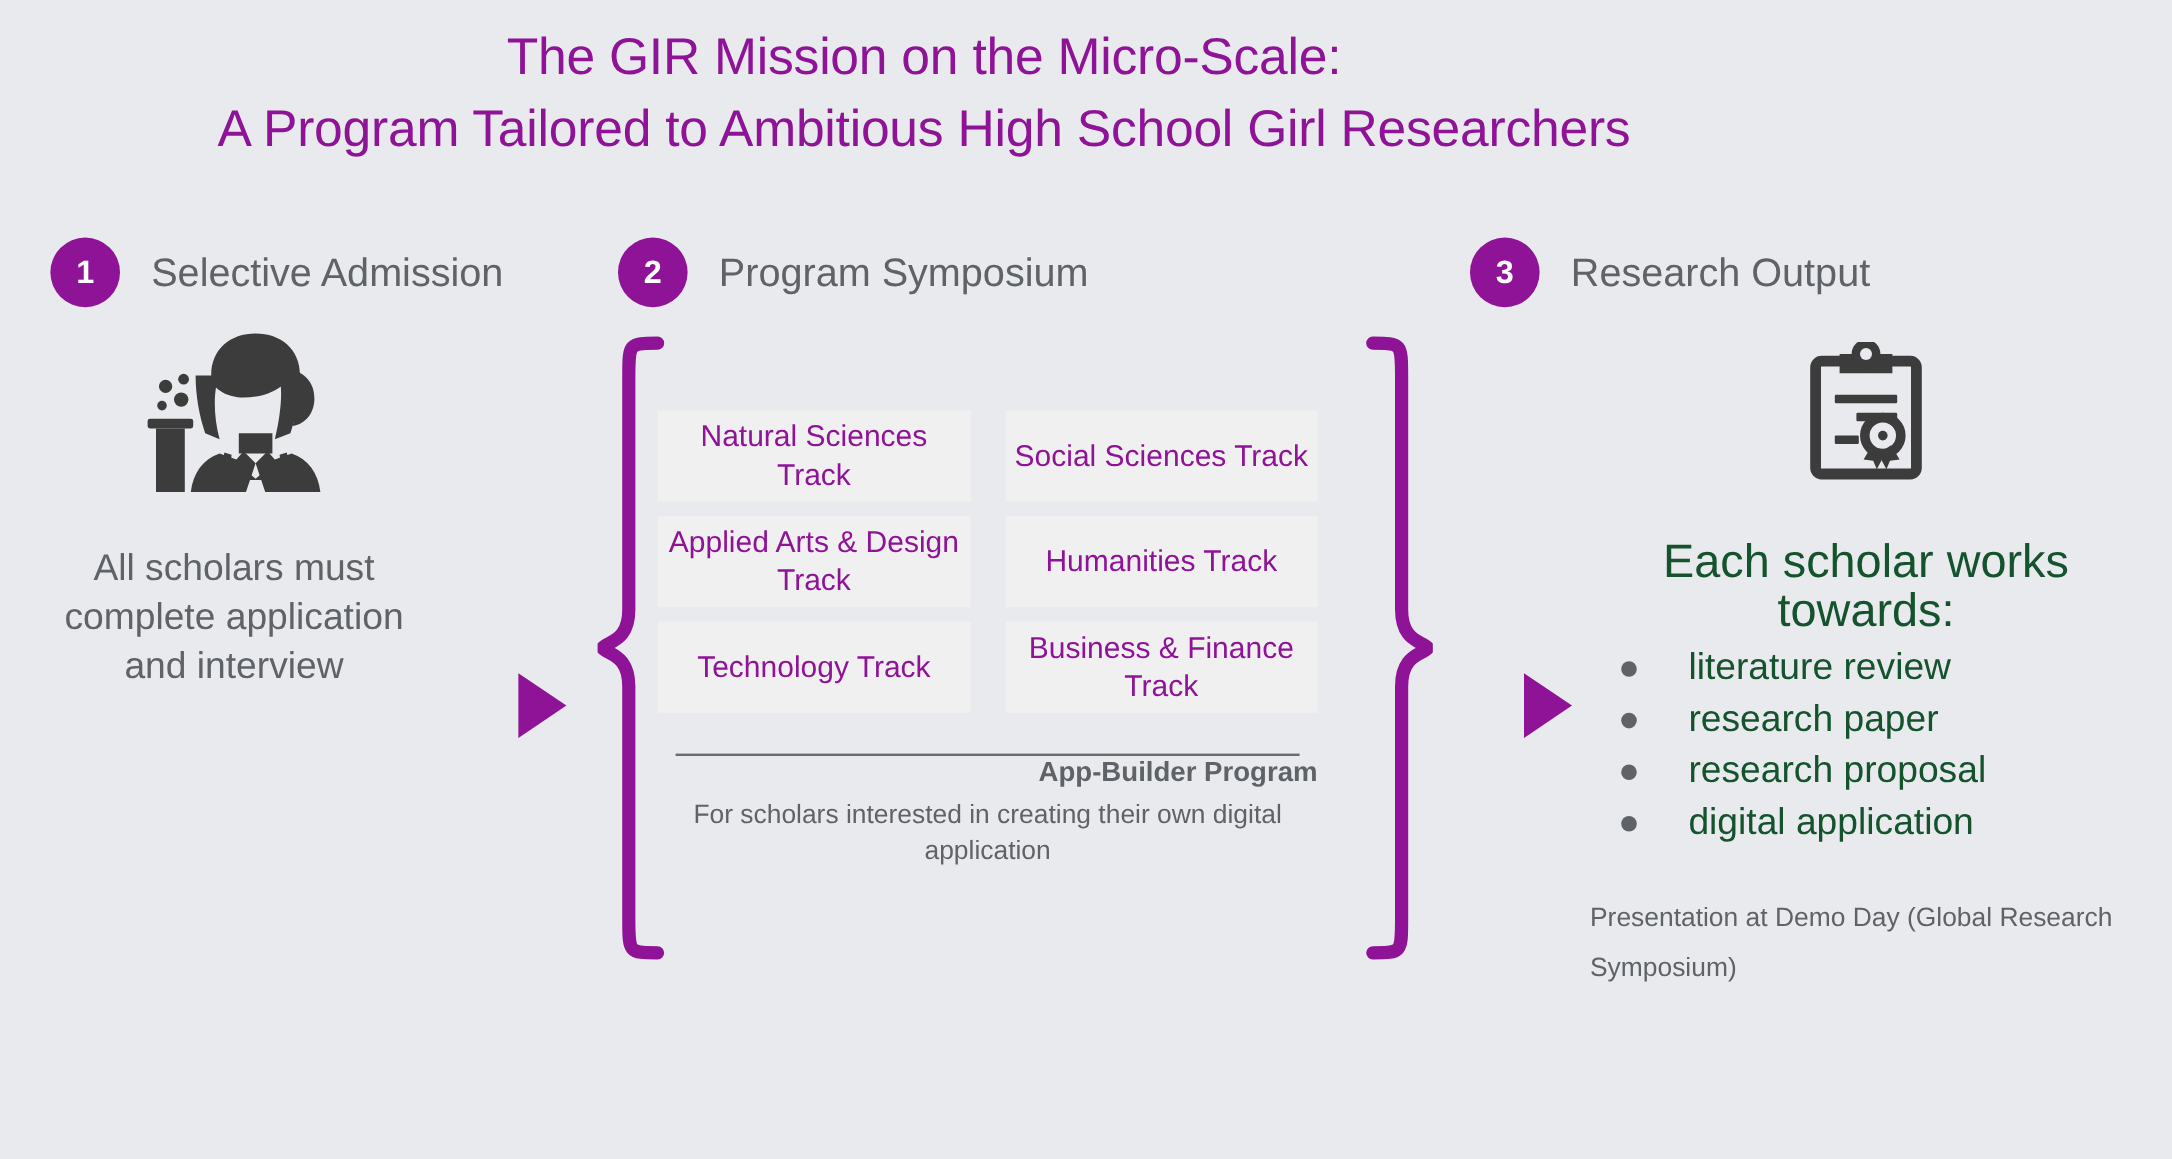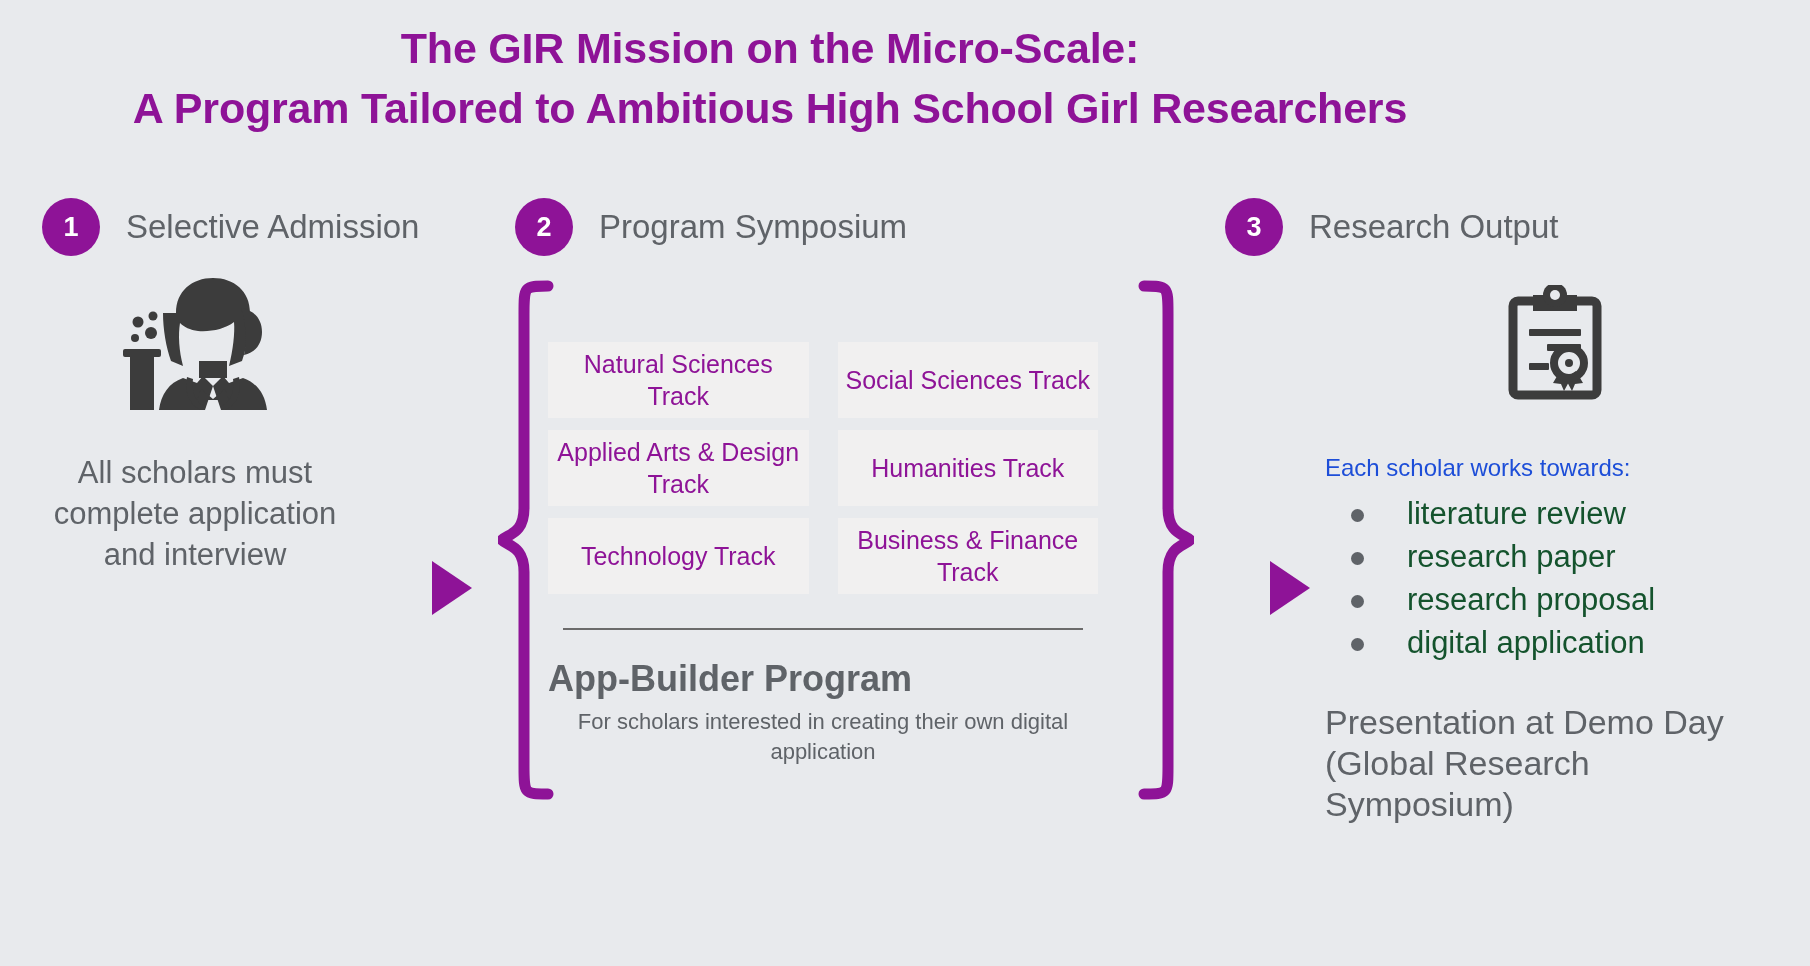--- a/index.html
+++ b/index.html
@@ -7,21 +7,21 @@
     width:1810px;height:966px;
     background:#e8eaed;
     font-family:"Liberation Sans", sans-serif;
     overflow:hidden;
     position:relative;
   }
   .title{
     position:absolute;left:0;top:18px;width:1540px;
     text-align:center;
     color:#8e1397;
-    font-weight:bold;
+    font-weight:normal;
     font-size:43px;
     line-height:60px;
     letter-spacing:-0.2px;
   }
   .title .l2{display:block;}
 
   
   .step-head{position:absolute;display:flex;align-items:center;}
   .circle{
     width:58px;height:58px;border-radius:50%;
@@ -95,61 +95,62 @@
     display:flex;align-items:center;justify-content:center;
     padding:0 6px;
     box-sizing:border-box;
   }
   .divider{
     margin:34px auto 0 auto;
     width:520px;height:2px;
     background:#6b6b6b;
   }
   .app-title{
-    margin-top:28px;
-    text-align:left;
-    color:#5f6368;
-    font-size:36px;
+    margin-top:0;
+    text-align:right;
+    color:#5f6368;
+    font-size:23px;
     font-weight:bold;
   }
   .app-sub{
     margin-top:7px;
     text-align:center;
     color:#5f6368;
     font-size:22px;
     line-height:30px;
   }
 
   
   .col-right{position:absolute;left:1325px;top:285px;width:460px;}
   .clip-wrap{text-align:center;}
   .right-lead{
     margin-top:40px;
-    color:#1d4ed8;
-    font-size:24px;
+    color:#14532d;
+    font-size:39px;
     line-height:41px;
+    text-align:center;
   }
   .bullets{margin:4px 0 0 0;padding:0;list-style:none;}
   .bullets li{
     color:#14532d;
     font-size:31px;
     line-height:43px;
     position:relative;
     padding-left:82px;
   }
   .bullets li::before{
     content:"";
     position:absolute;left:26px;top:17px;
     width:13px;height:13px;border-radius:50%;
     background:#5f6368;
   }
   .right-tail{
     margin-top:38px;
     color:#5f6368;
-    font-size:34px;
+    font-size:22px;
     line-height:41px;
   }
 </style>
 </head>
 <body>
 
 <div class="title">
   <span>The GIR Mission on the Micro-Scale:</span>
   <span class="l2">A Program Tailored to Ambitious High School Girl Researchers</span>
 </div>

